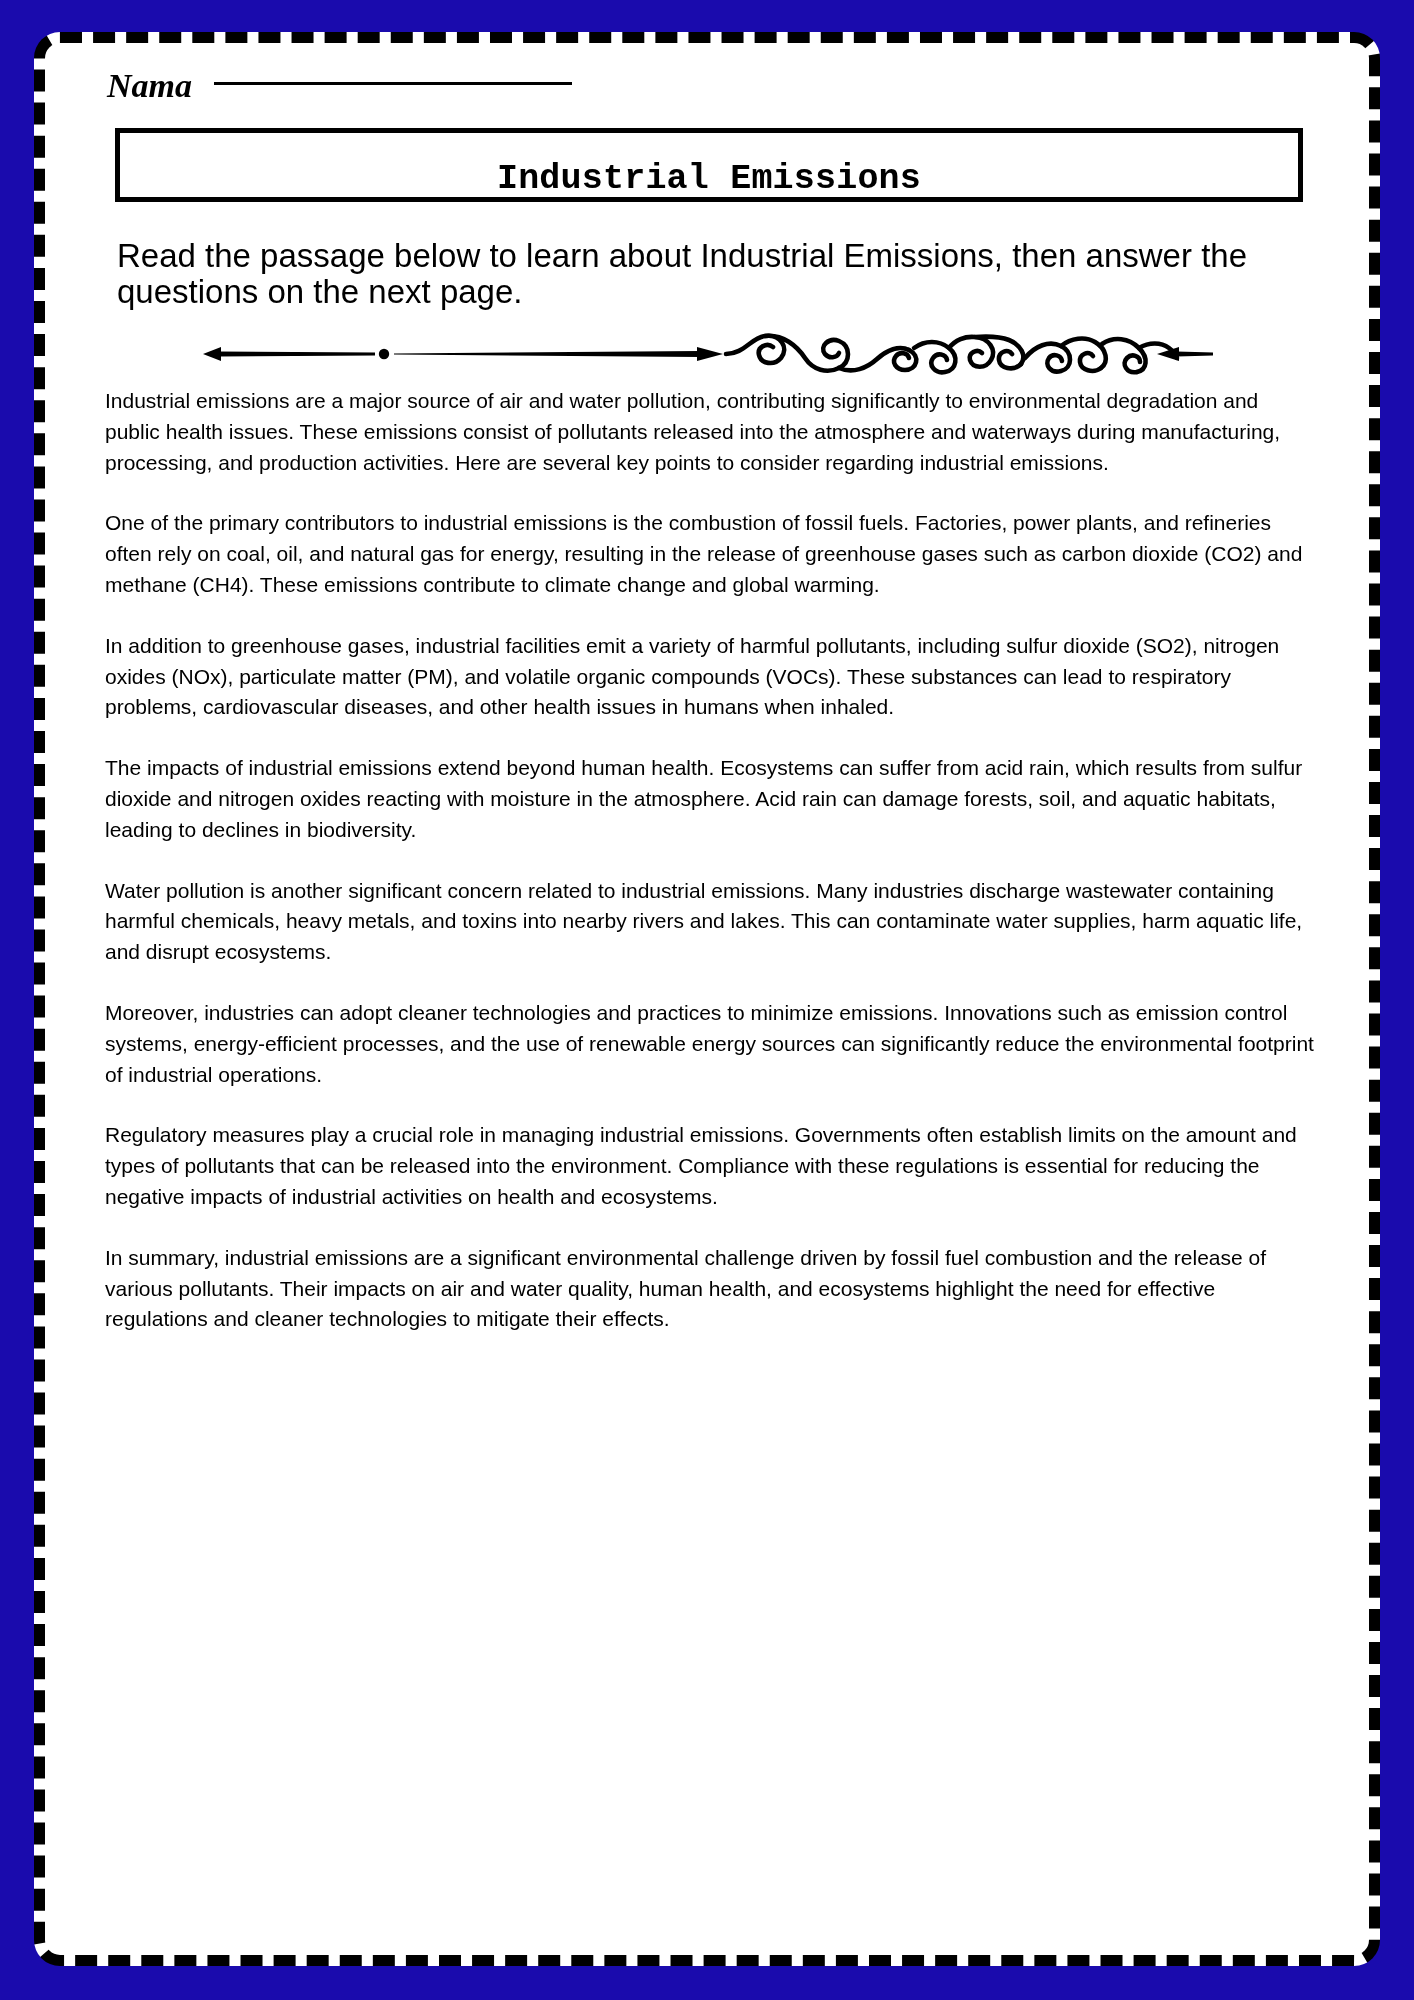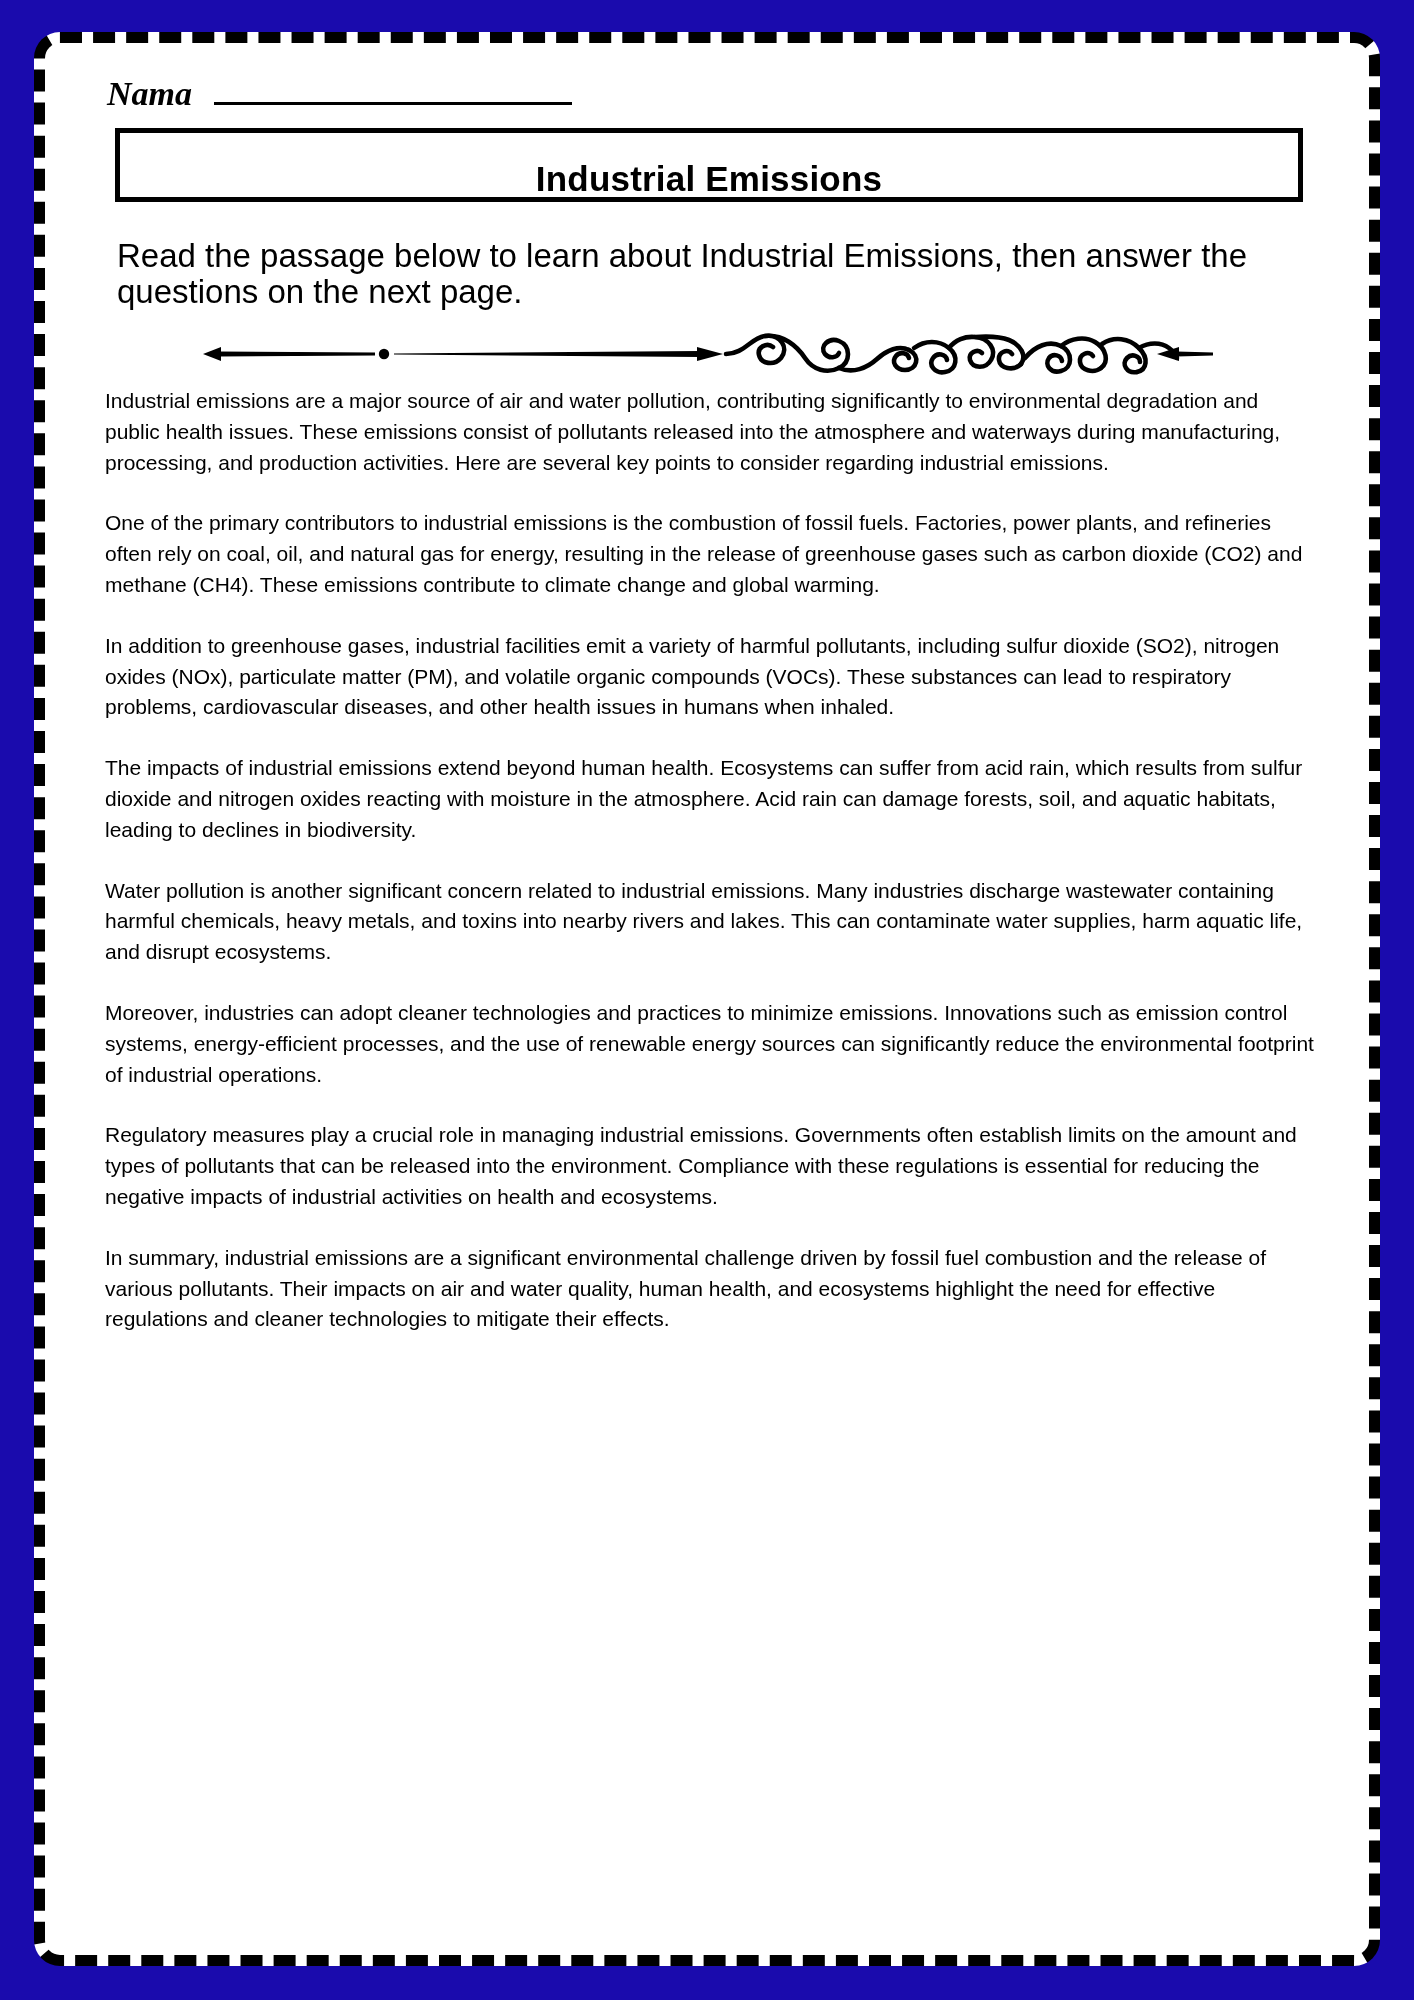--- a/index.html
+++ b/index.html
@@ -33,21 +33,21 @@
     top: 0;
     right: 0;
     bottom: 0;
     padding: 18px 36px 0 38px;
     box-sizing: border-box;
   }
 
   
   .name-row {
     display: flex;
-    align-items: flex-end;
+    align-items: center;
     height: 50px;
     padding-left: 24px;
   }
   .name-label {
     font-family: "Liberation Serif", serif;
     font-weight: bold;
     font-style: italic;
     font-size: 34px;
     line-height: 34px;
     color: #000;
@@ -66,21 +66,21 @@
     margin: 17px 30px 0 32px;
     border: 5px solid #000;
     height: 74px;
     display: flex;
     align-items: center;
     justify-content: center;
     background: #fff;
     box-sizing: border-box;
   }
   .title-text {
-    font-family: Liberation Sans, sans-serif;
+    font-family: Liberation Mono, monospace;
     font-weight: bold;
     font-size: 35px;
     letter-spacing: 0.2px;
     color: #000;
     text-align: center;
     margin-top: 27px;
   }
 
   
   .instruction {

